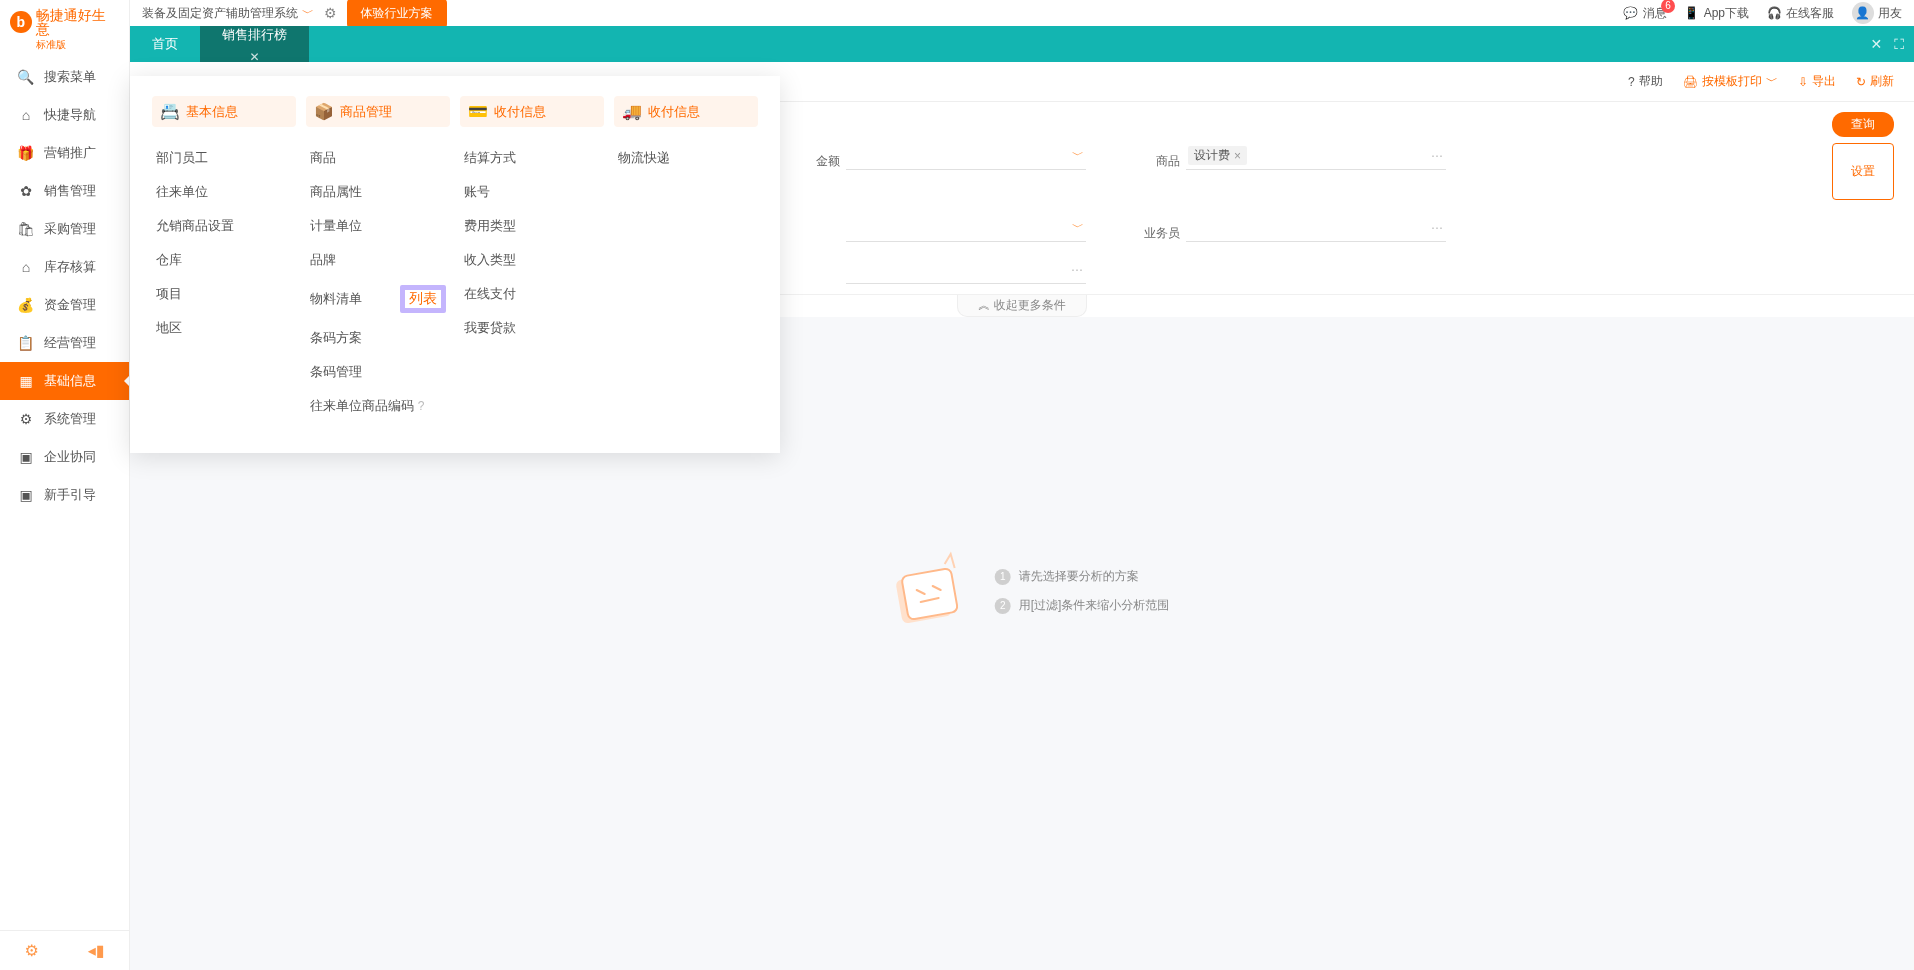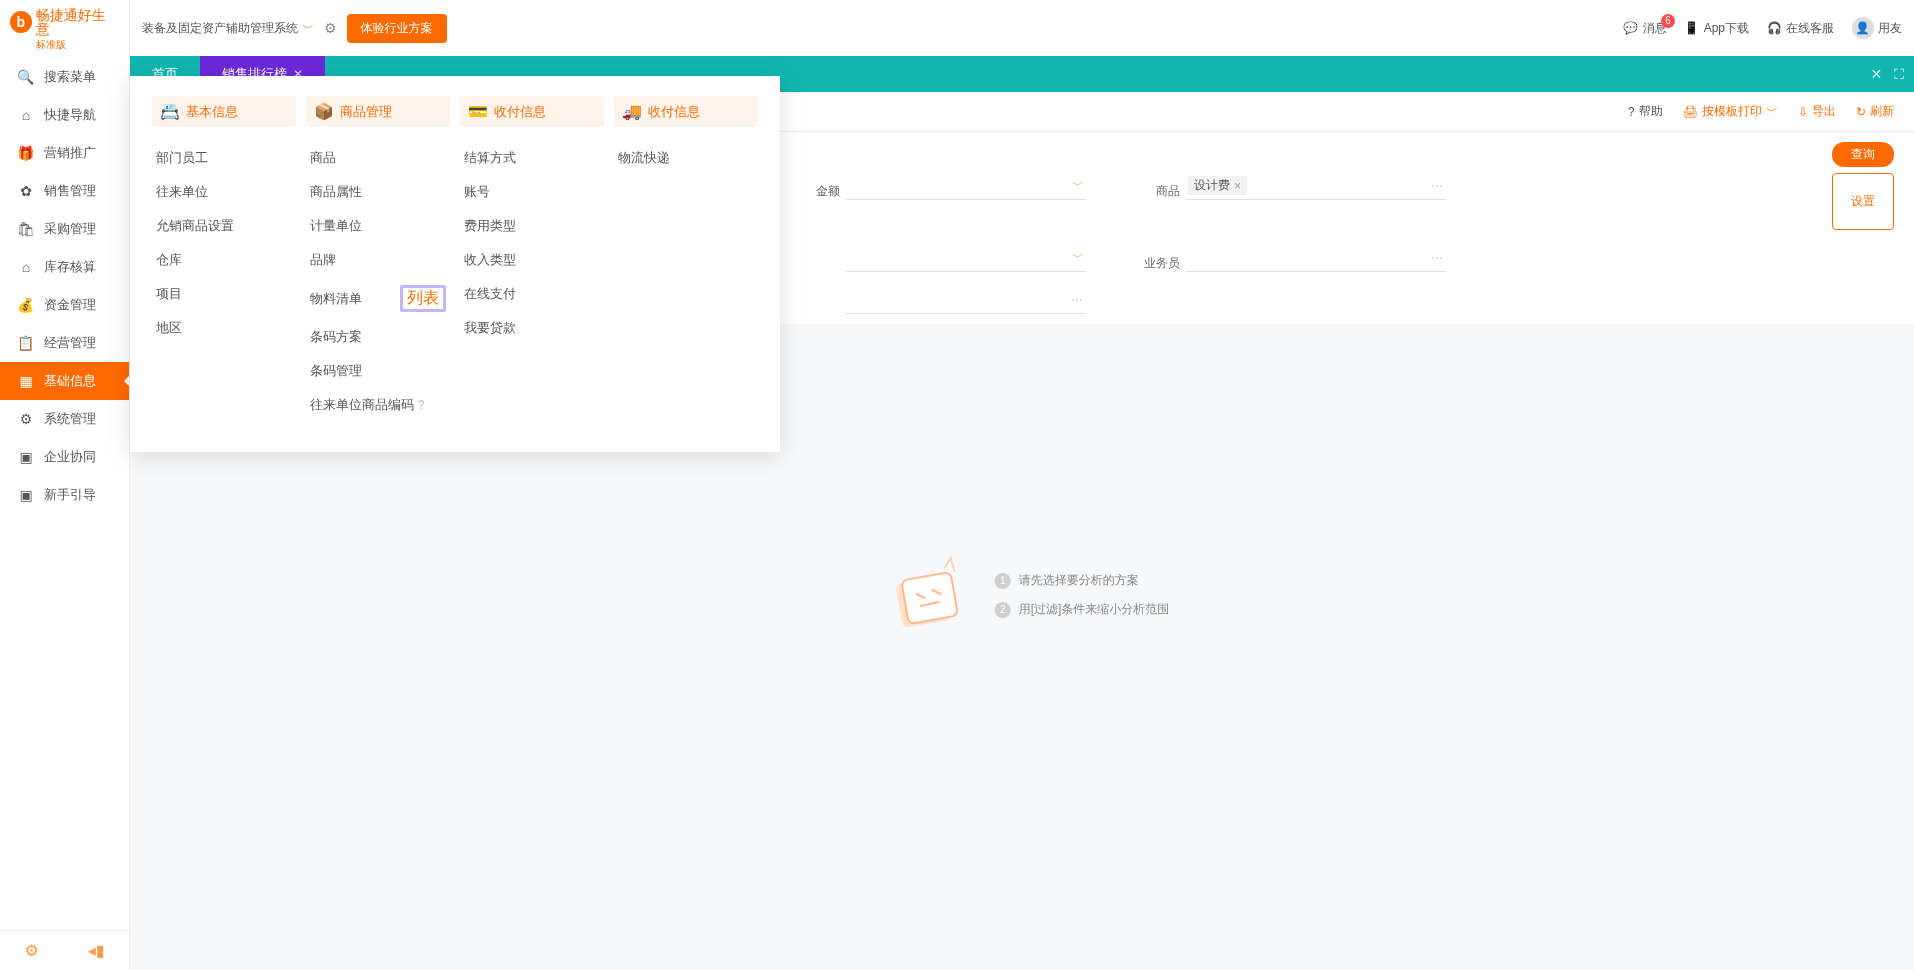--- a/index.html
+++ b/index.html
@@ -17,34 +17,34 @@
 .brand-sub { font-size: 10px; color: #ff6a00; margin-left: 36px; margin-top: -6px; padding-bottom: 6px; }
 .nav { flex: 1; overflow-y: auto; }
 .nav-item { display: flex; align-items: center; gap: 10px; padding: 10px 18px; color: #555; cursor: pointer; position: relative; }
 .nav-item.active { background: #ff6a00; color: #fff; }
 .nav-item.active::after { content: ""; position: absolute; right: 0; top: 50%; transform: translateY(-50%); border: 5px solid transparent; border-right-color: #fff; }
 .nav-icon { width: 16px; height: 16px; display: inline-flex; align-items: center; justify-content: center; font-size: 14px; }
 .sidebar-footer { display: flex; justify-content: space-around; align-items: center; padding: 10px 0; border-top: 1px solid #eee; }
 .sidebar-footer span { color: #ff9a4d; cursor: pointer; font-size: 16px; }
 
 
-.topbar { height: 56px; background: #fff; display: flex; align-items: center; padding: 0 12px; gap: 10px; }
+.topbar { height: 26px; background: #fff; display: flex; align-items: center; padding: 0 12px; gap: 10px; }
 .sys-select { display: flex; align-items: center; gap: 4px; color: #555; cursor: pointer; font-size: 12px; }
 .sys-caret { color: #ff8a3c; font-size: 12px; }
 .gear { color: #888; cursor: pointer; font-size: 14px; }
 .orange-btn { background: #ff6a00; color: #fff; border: none; padding: 6px 14px; border-radius: 4px; cursor: pointer; font-size: 12px; }
 .topbar-right { margin-left: auto; display: flex; align-items: center; gap: 18px; color: #555; font-size: 12px; }
 .topbar-right .tb-item { display: flex; align-items: center; gap: 4px; cursor: pointer; position: relative; }
 .badge { position: absolute; top: -6px; right: -8px; background: #ff4d4f; color: #fff; border-radius: 8px; font-size: 10px; padding: 0 4px; line-height: 14px; }
 .avatar { width: 22px; height: 22px; border-radius: 50%; background: #ddd; display: inline-flex; align-items: center; justify-content: center; color: #999; }
 
 
 .tabbar { height: 36px; background: #13b5b1; display: flex; align-items: stretch; color: #fff; position: relative; }
 .tab { padding: 0 22px; display: flex; align-items: center; gap: 6px; cursor: pointer; font-size: 13px; }
-.tab.active { background: #6d28d9; }
+.tab.active { background: #0f766e; flex-direction: column; }
 .tab .close { font-size: 12px; opacity: .8; }
 .tabbar-actions { margin-left: auto; display: flex; align-items: center; gap: 12px; padding-right: 10px; }
 .tabbar-actions span { cursor: pointer; opacity: .85; font-size: 14px; }
 
 
 .toolbar { height: 40px; background: #fff; display: flex; align-items: center; justify-content: flex-end; gap: 20px; padding: 0 20px; border-bottom: 1px solid #eee; font-size: 12px; color: #555; }
 .toolbar .tb { display: flex; align-items: center; gap: 4px; cursor: pointer; }
 .toolbar .orange { color: #ff6a00; }
 
 
@@ -72,21 +72,21 @@
 .steps { display: flex; flex-direction: column; gap: 12px; }
 .step { display: flex; align-items: center; gap: 8px; color: #888; font-size: 12px; }
 .step-num { width: 16px; height: 16px; border-radius: 50%; background: #cfcfcf; color: #fff; display: flex; align-items: center; justify-content: center; font-size: 10px; }
 
 
 .flyout { position: absolute; top: 76px; left: 130px; width: 650px; background: #fff; box-shadow: 0 4px 24px rgba(0,0,0,.12); padding: 20px 22px 30px; z-index: 50; display: flex; gap: 10px; }
 .fly-col { flex: 1; min-width: 0; }
 .fly-head { display: flex; align-items: center; gap: 6px; background: #fff4ec; color: #ff6a00; padding: 6px 8px; border-radius: 4px; font-size: 13px; margin-bottom: 14px; }
 .fly-head .hicon { font-size: 16px; }
 .fly-item { padding: 8px 4px; color: #555; font-size: 13px; cursor: pointer; display: flex; align-items: center; justify-content: space-between; }
-.fly-badge { border: 3px solid #c4b5fd; color: #ff6a00; font-size: 16px; padding: 0 4px; border-radius: 2px; }
+.fly-badge { border: 5px solid #c4b5fd; color: #ff6a00; font-size: 14px; padding: 0 4px; border-radius: 2px; }
 .q { color: #bbb; font-size: 12px; }
 </style>
 </head>
 <body>
 
 <div class="app">
   <aside class="sidebar">
     <div class="brand">
       <span class="brand-logo">b</span>
       <span class="brand-text">畅捷通好生意</span>
@@ -255,20 +255,25 @@
         <div class="field" style="margin-left:650px">
           <span class="field-label">&nbsp;</span>
           <div class="drop" style="min-width:240px;border-bottom:1px solid #e0e0e0">
             <span></span>
               <span class="dots">⋯</span>
           </div>
         </div>
       </div>
     </div>
 
+    <div class="collapse-bar">
+      <span class="collapse-btn">
+        <span>︽ </span><span>收起更多条件</span>
+      </span>
+    </div>
 
     <div class="content">
       <div class="empty">
         <svg class="empty-img" viewBox="0 0 100 90">
           <rect x="24" y="30" width="50" height="44" rx="6" fill="#ffe1cc" transform="rotate(-10 49 52)"></rect>
           <rect x="30" y="26" width="50" height="44" rx="6" fill="#fff" stroke="#ffb98a" stroke-width="2" transform="rotate(-10 55 48)"></rect>
           <line x1="42" y1="44" x2="50" y2="48" stroke="#ffb98a" stroke-width="2" stroke-linecap="round"></line>
           <line x1="58" y1="40" x2="66" y2="44" stroke="#ffb98a" stroke-width="2" stroke-linecap="round"></line>
           <line x1="46" y1="56" x2="64" y2="52" stroke="#ffb98a" stroke-width="2" stroke-linecap="round"></line>
           <path d="M70 18 l6 -10 l4 14" fill="none" stroke="#ffd2b3" stroke-width="2"></path>

